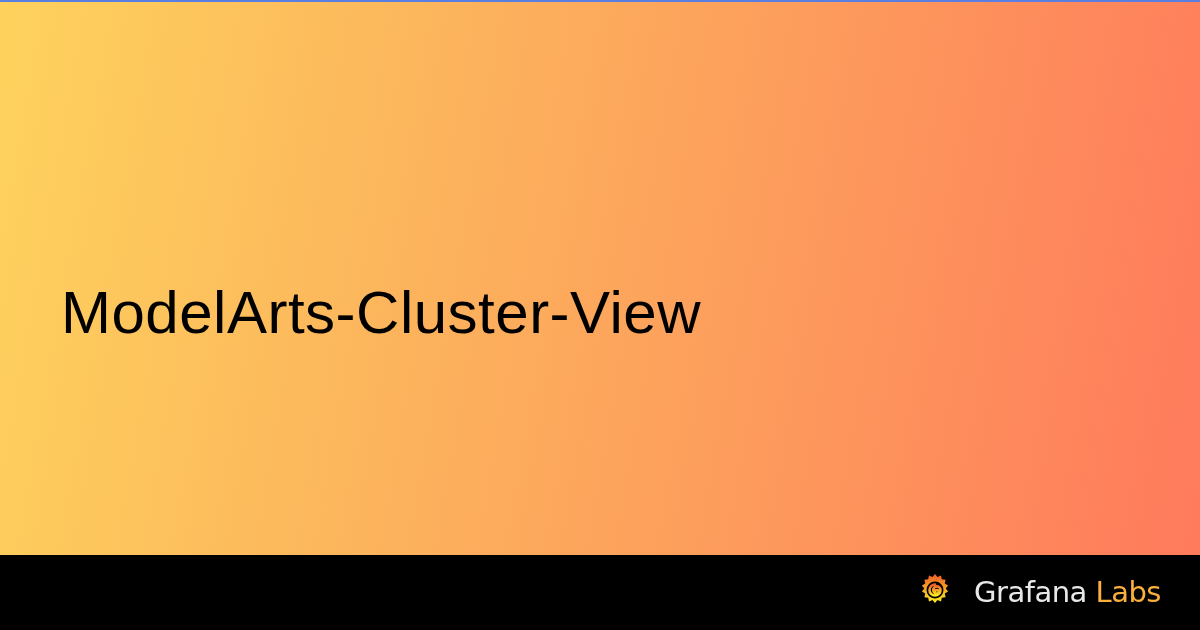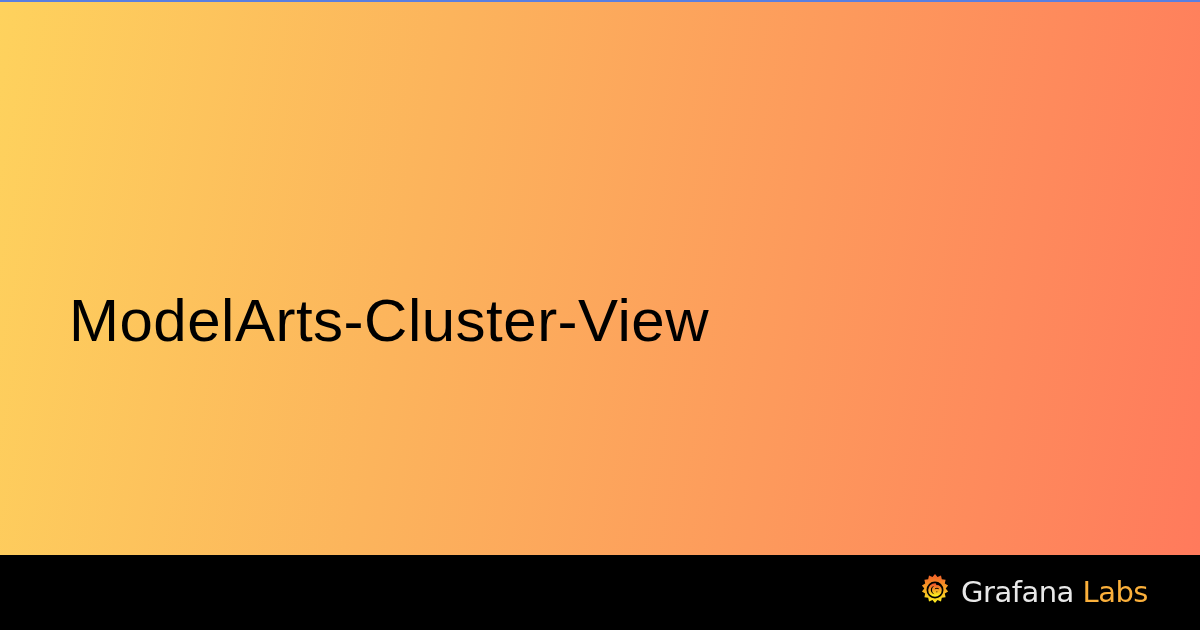--- a/index.html
+++ b/index.html
@@ -12,29 +12,29 @@
     background: #5a7fe0;
   }
   .hero {
     position: absolute; left: 0; top: 2px; width: 1200px; height: 553px;
     background: linear-gradient(100deg, #fed25d 0%, #fcb45c 35%, #fd9a5c 65%, #ff7a5c 100%);
   }
   .title {
     position: absolute; left: 61px; top: 277px;
     font-size: 60px; line-height: 72px; color: #000;
     font-family: "Liberation Sans", sans-serif; letter-spacing: 0.5px;
-    margin: 8px; font-weight: normal;
+    margin: 0; font-weight: normal;
   }
   .footer {
     position: absolute; left: 0; top: 555px; width: 1200px; height: 75px;
     background: #000;
   }
   .brand {
     position: absolute; left: 919px; top: 574px; height: 36px;
-    display: flex; align-items: center; gap: 10px;
+    display: flex; align-items: center; gap: 23px;
   }
   .brand svg { width: 32px; height: 34px; }
   .brand-text { font-size: 29px; line-height: 36px; font-family: "DejaVu Sans", sans-serif; letter-spacing: -0.5px; }
   .brand-grafana { color: #e8e8e8; }
   .brand-labs { color: #fbb03b; }
 </style>
 </head>
 <body>
 
 <div class="topbar"></div>

